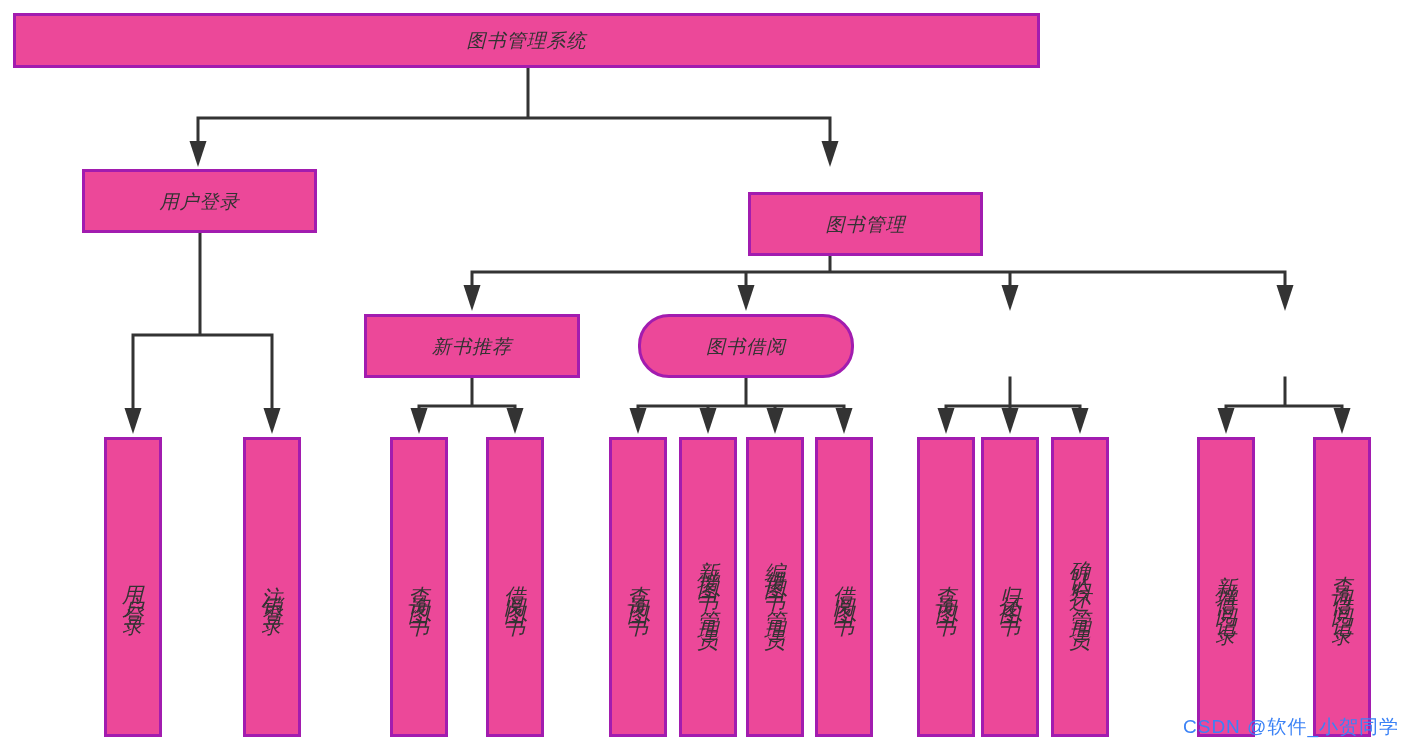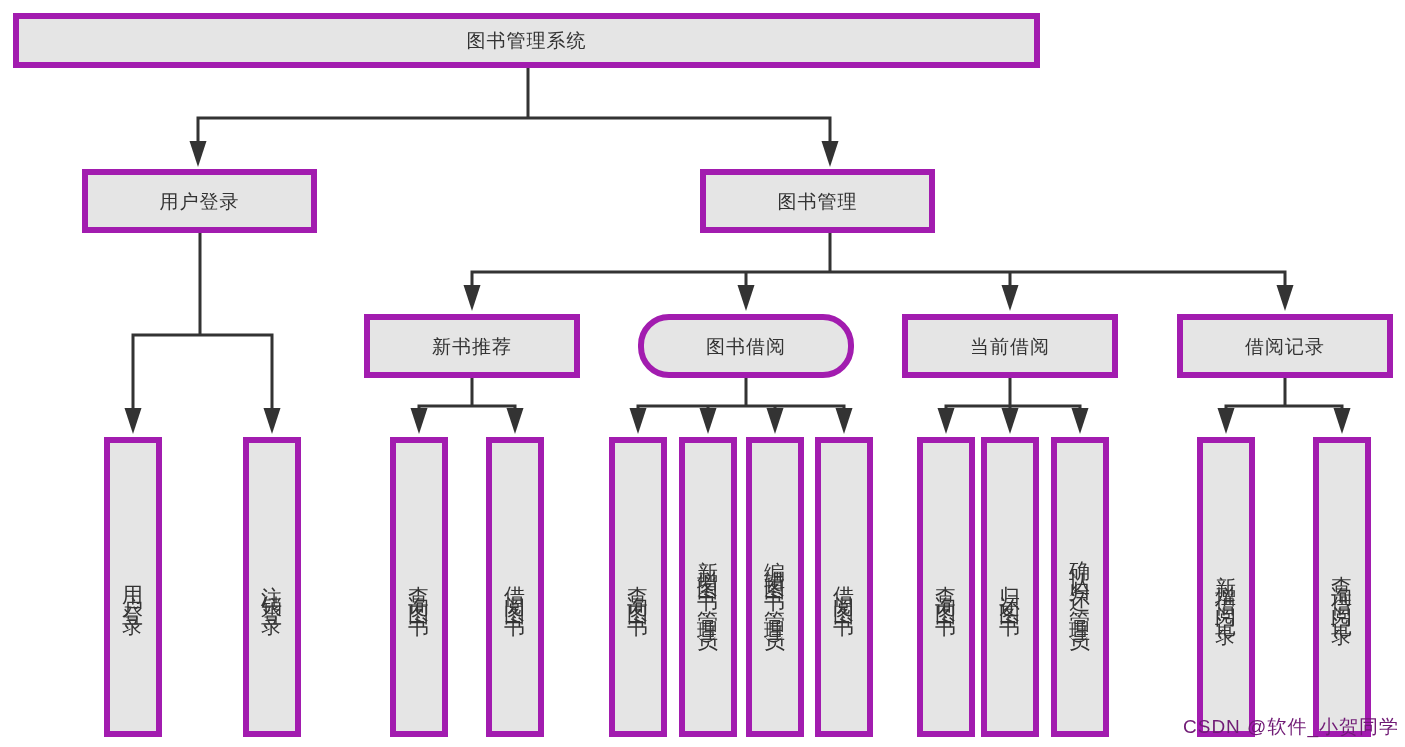--- a/index.html
+++ b/index.html
@@ -18,28 +18,29 @@
   .wires {
     position: absolute;
     left: 0;
     top: 0;
     width: 1405px;
     height: 747px;
   }
   .node {
     position: absolute;
     box-sizing: border-box;
-    border: 6px solid #a21caf;
-    background: #e5e5e5;
+    border: 3px solid #a21caf;
+    background: #ec4899;
     color: #333333;
     display: flex;
     align-items: center;
     justify-content: center;
     text-align: center;
     z-index: 2;
+    font-style: italic;
   }
   .h-node {
     font-size: 19px;
     letter-spacing: 1px;
     line-height: 1;
   }
   .root-node {
     left: 13px; top: 13px; width: 1027px; height: 55px;
   }
   .lvl2 { height: 64px; width: 235px; top: 169px; }
@@ -55,21 +56,21 @@
     line-height: 1;
     padding-top: 4px;
   }
   .watermark {
     position: absolute;
     left: 1183px;
     top: 714px;
     z-index: 5;
     font-size: 19px;
     letter-spacing: 1px;
-    color: #701a75;
+    color: #3b82f6;
     white-space: nowrap;
   }
 </style>
 </head>
 <body>
 
 <div class="stage">
 
   <svg class="wires" viewBox="0 0 1405 747" xmlns="http://www.w3.org/2000/svg">
     <g stroke="#333333" stroke-width="3" fill="none" stroke-linecap="square">
@@ -115,35 +116,29 @@
     </g>
   </svg>
 
   <div class="node h-node root-node">
     <span>图书管理系统</span>
   </div>
 
   <div class="node h-node lvl2" style="left:82px;">
     <span>用户登录</span>
   </div>
-  <div class="node h-node lvl2" style="left:700px;">
+  <div class="node h-node lvl2" style="left:748px;margin-top:23px;">
     <span>图书管理</span>
   </div>
 
   <div class="node h-node lvl3" style="left:364px;align-items:center;">
     <span>新书推荐</span>
   </div>
   <div class="node h-node lvl3" style="left:638px;border-radius:31px;">
     <span>图书借阅</span>
-  </div>
-  <div class="node h-node lvl3" style="left:902px;">
-    <span>当前借阅</span>
-  </div>
-  <div class="node h-node lvl3" style="left:1177px;">
-    <span>借阅记录</span>
   </div>
 
   <div class="node v-node" style="left:104px;">
     <span>用户登录</span>
   </div>
   <div class="node v-node" style="left:243px;">
     <span>注销登录</span>
   </div>
 
   <div class="node v-node" style="left:390px;">

